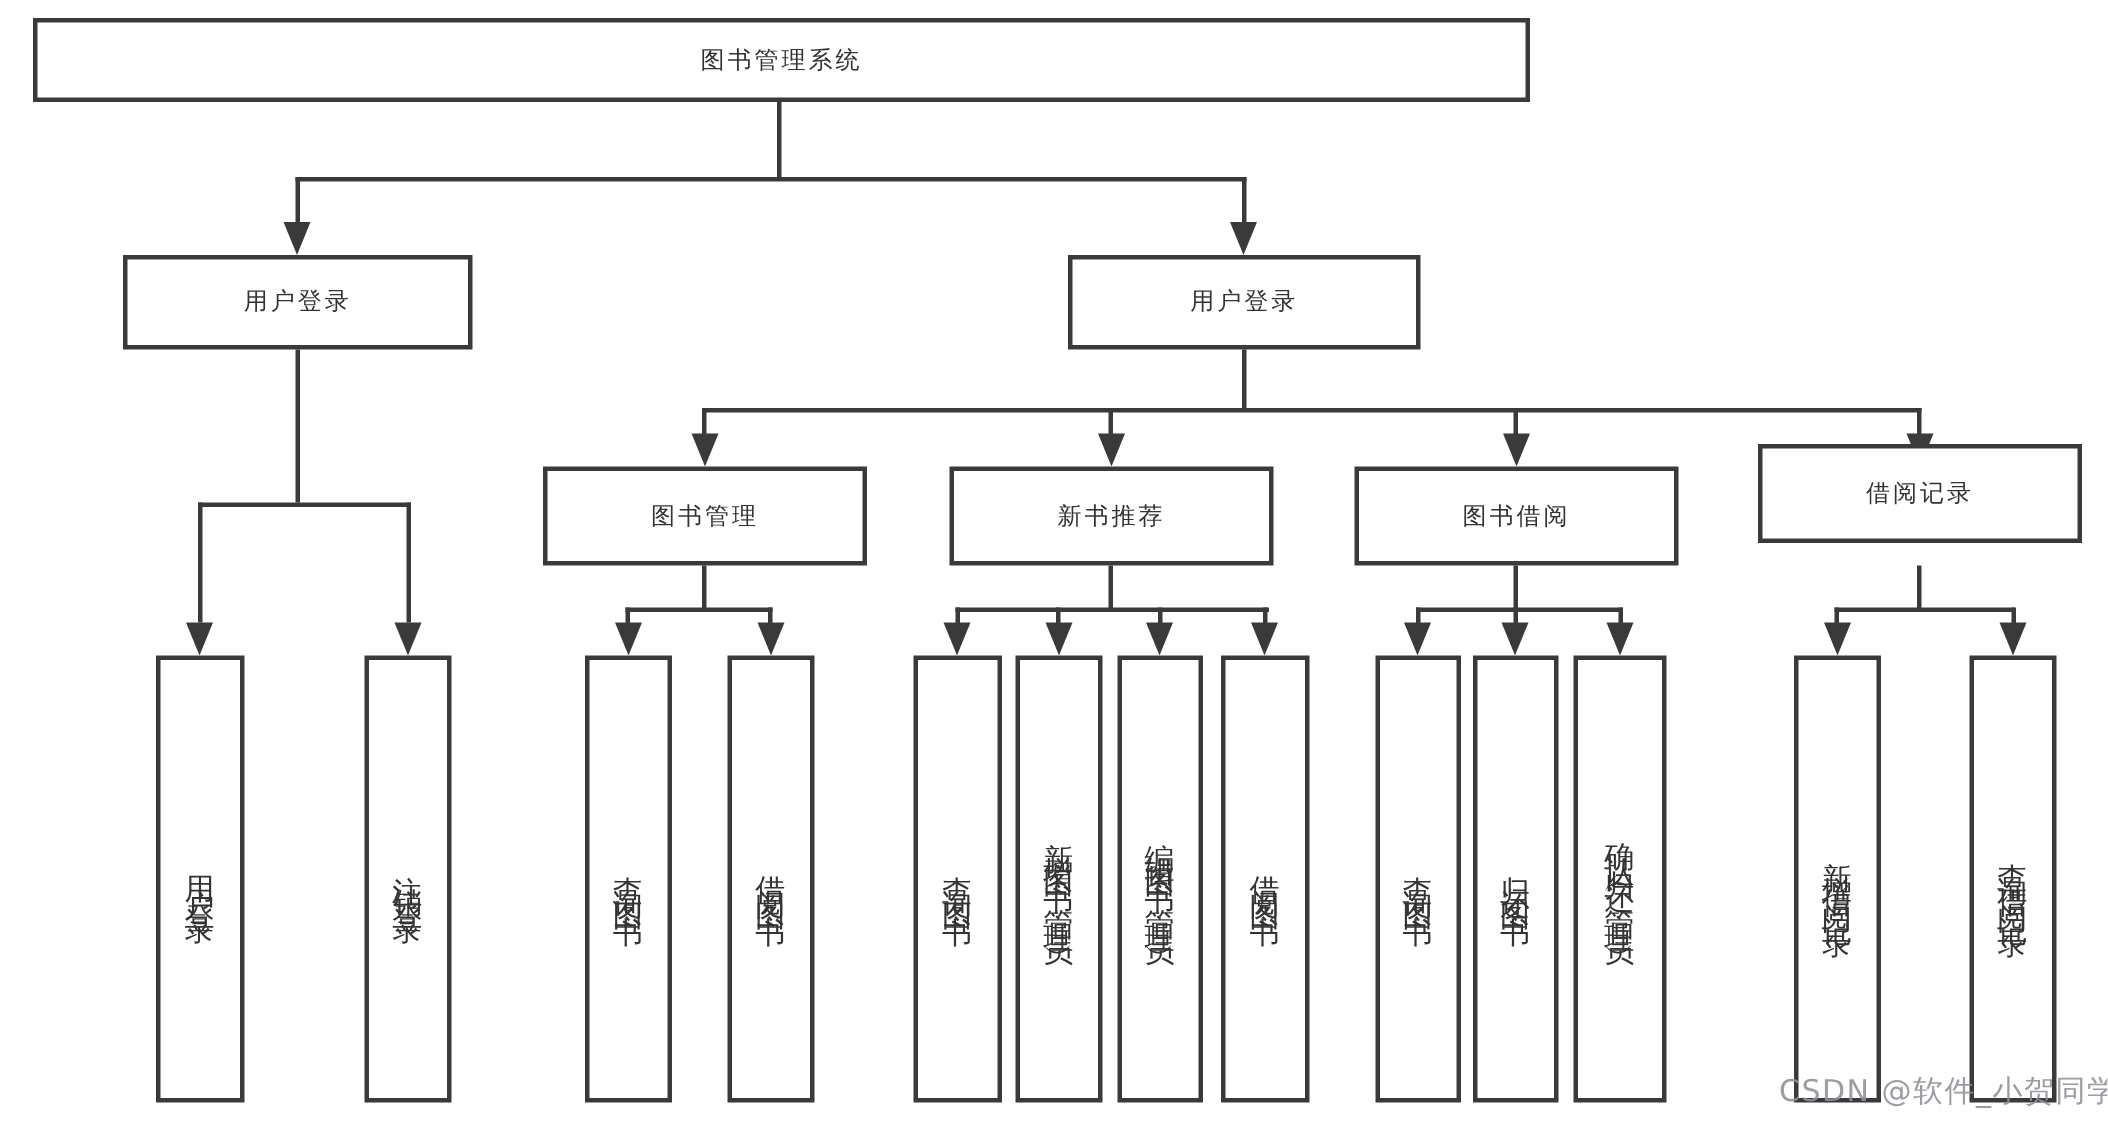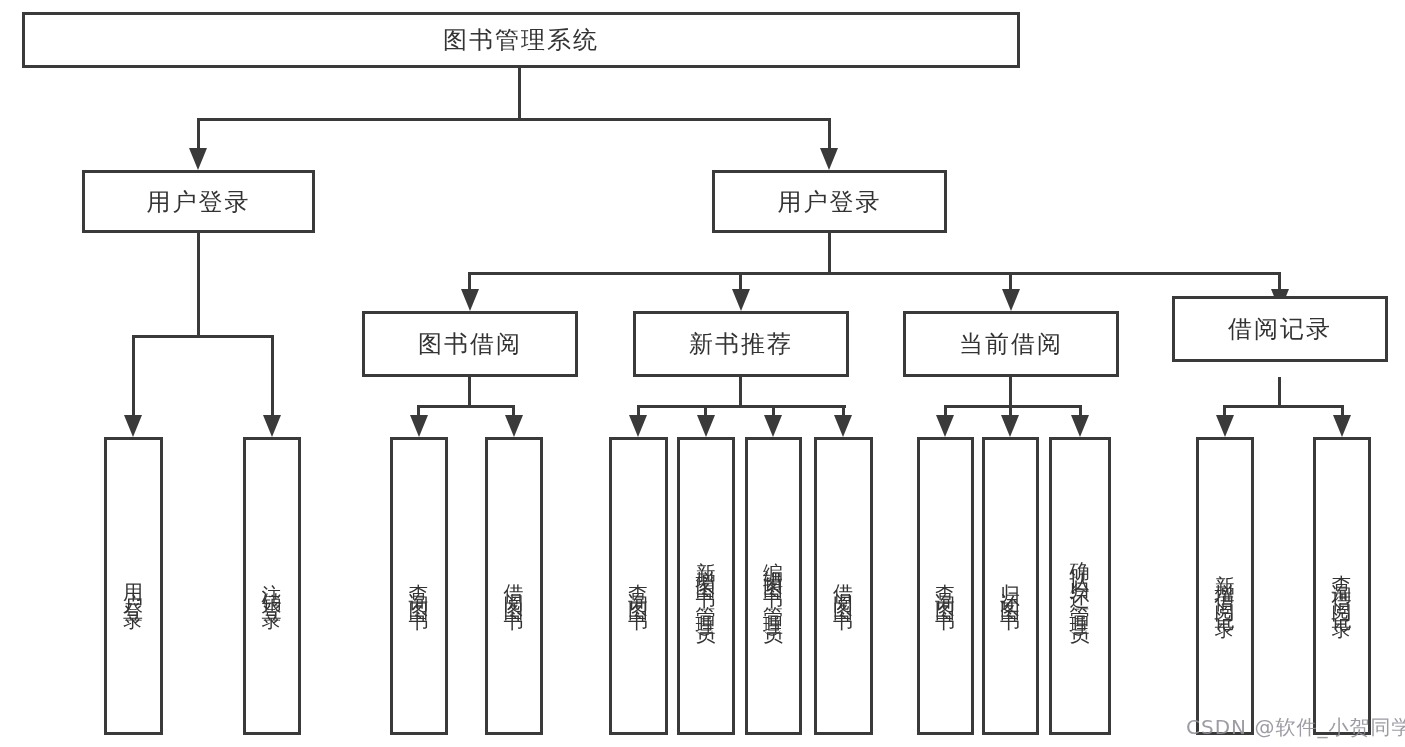--- a/index.html
+++ b/index.html
@@ -10,21 +10,21 @@
     font-family:"DejaVu Sans","Liberation Sans",sans-serif;
     overflow:hidden;
   }
   .box{
     position:absolute;
     border:3px solid #3a3a3a;
     background:#ffffff;
     box-sizing:border-box;
     display:flex;align-items:center;justify-content:center;
     color:#333333;
-    font-size:24px;
+    font-size:16px;
     letter-spacing:2px;
     white-space:nowrap;
   }
   .vbox{
     position:absolute;
     border:3px solid #3a3a3a;
     background:#ffffff;
     box-sizing:border-box;
     display:flex;align-items:center;justify-content:center;
     color:#333333;
@@ -89,27 +89,27 @@
   <div class="vline" style="left:468px;top:272px;height:18px;"></div>
   <div class="arrow" style="left:461px;top:289px;"></div>
   <div class="vline" style="left:739px;top:272px;height:18px;"></div>
   <div class="arrow" style="left:732px;top:289px;"></div>
   <div class="vline" style="left:1009px;top:272px;height:18px;"></div>
   <div class="arrow" style="left:1002px;top:289px;"></div>
   <div class="vline" style="left:1278px;top:272px;height:18px;"></div>
   <div class="arrow" style="left:1271px;top:289px;"></div>
 
   <div class="box" style="left:362px;top:311px;width:216px;height:66px;">
-    <span>图书借阅</span>
+    <span>图书管理</span>
   </div>
   <div class="box" style="left:633px;top:311px;width:216px;height:66px;">
     <span>新书推荐</span>
   </div>
   <div class="box" style="left:903px;top:311px;width:216px;height:66px;">
-    <span>当前借阅</span>
+    <span>图书借阅</span>
   </div>
   <div class="box" style="left:1172px;top:296px;width:216px;height:66px;">
     <span>借阅记录</span>
   </div>
 
   <div class="vline" style="left:468px;top:377px;height:31px;"></div>
   <div class="hline" style="left:417px;top:405px;width:98px;"></div>
   <div class="vline" style="left:417px;top:405px;height:12px;"></div>
   <div class="arrow" style="left:410px;top:415px;"></div>
   <div class="vline" style="left:512px;top:405px;height:12px;"></div>

